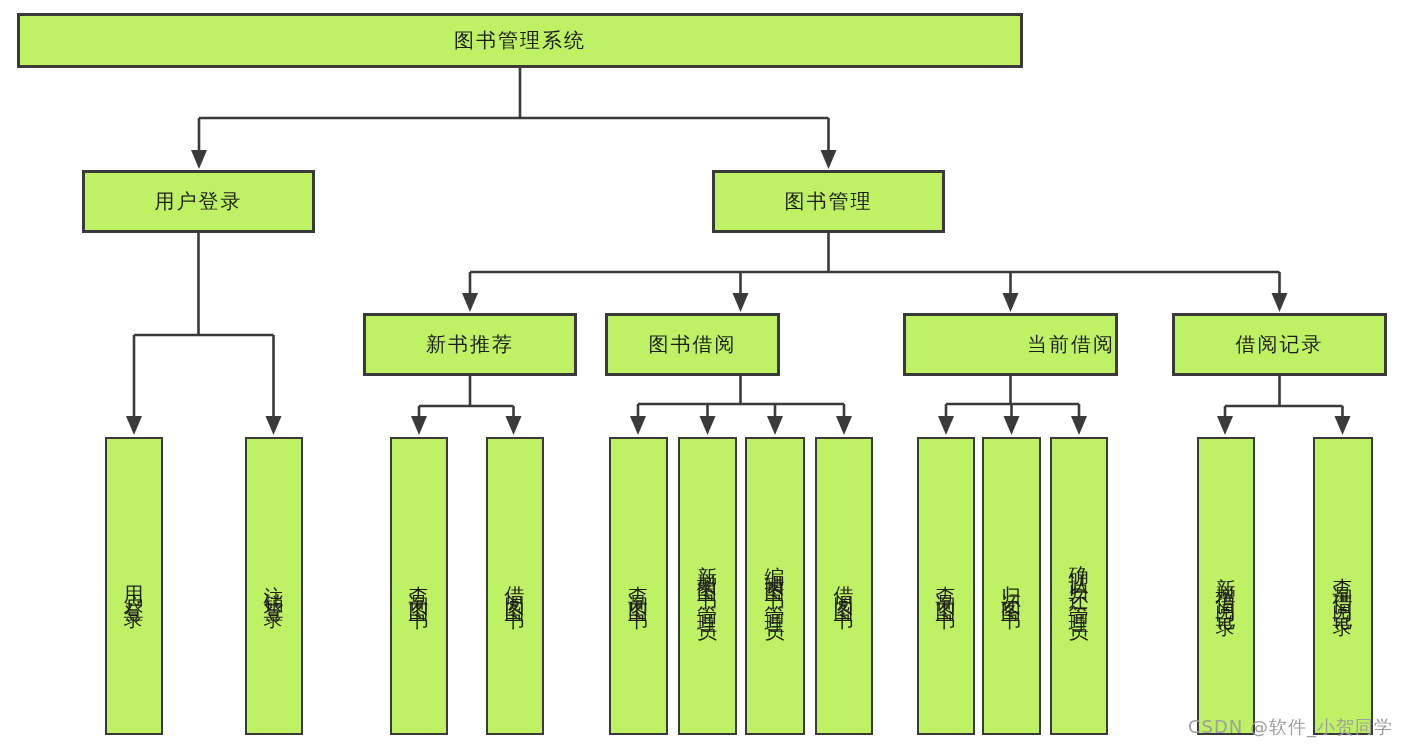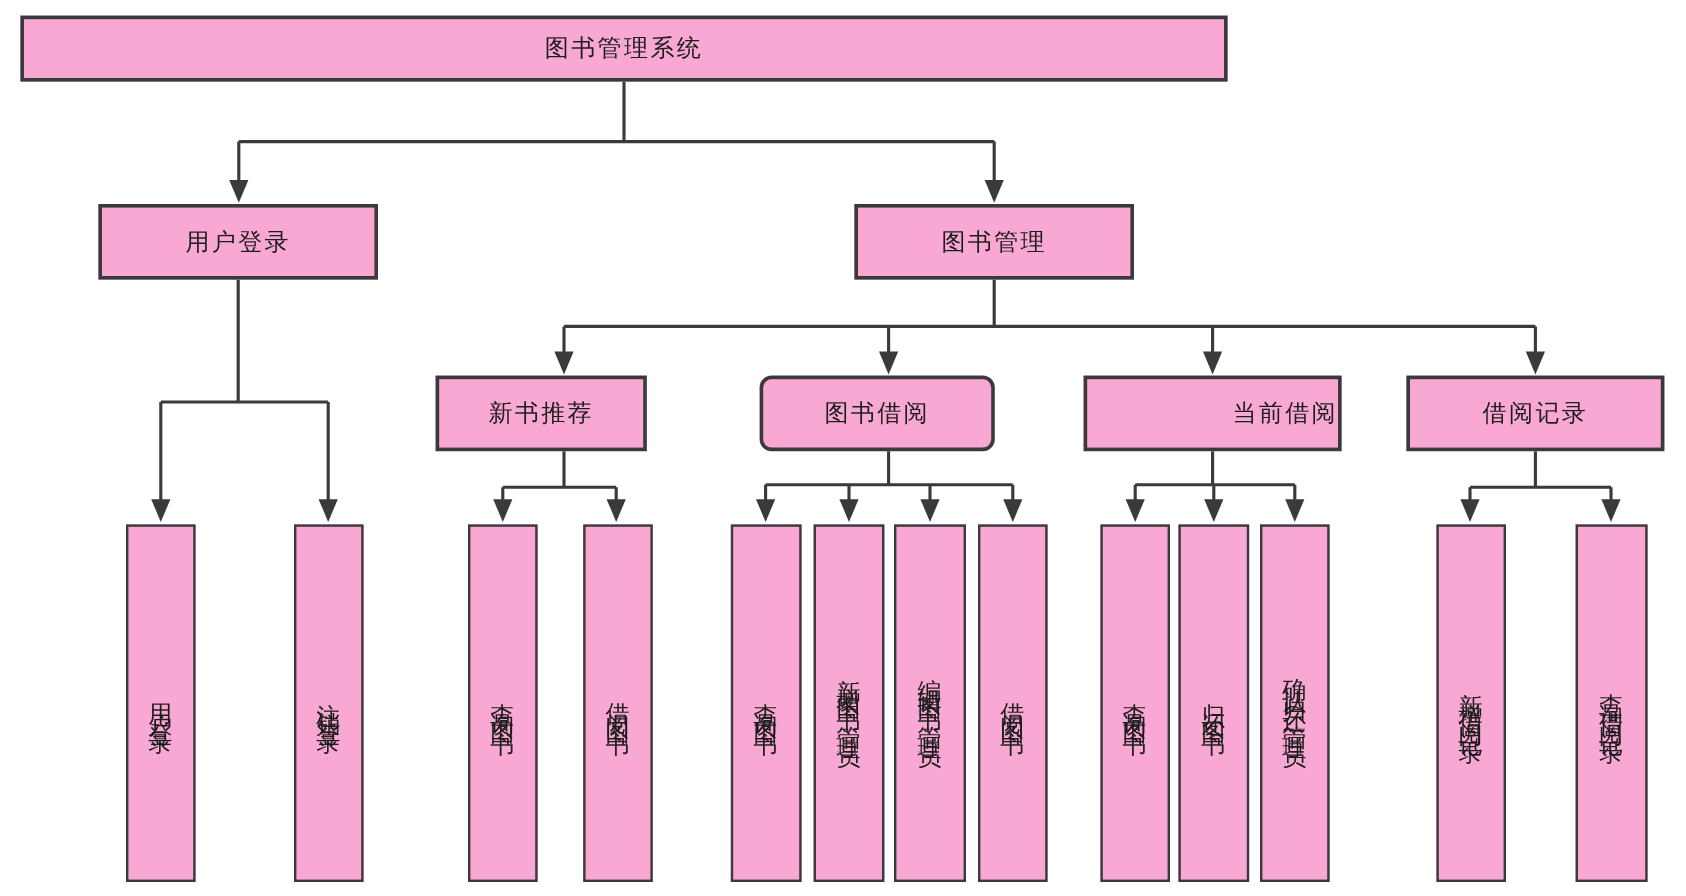--- a/index.html
+++ b/index.html
@@ -17,21 +17,21 @@
   }
   #connectors {
     position: absolute;
     left: 0; top: 0;
     width: 1405px; height: 747px;
     z-index: 1;
   }
   .node {
     position: absolute;
     box-sizing: border-box;
-    background: #f9a8d4;
+    background: #bef264;
     border: 3px solid #3a3a3a;
     display: flex;
     align-items: center;
     justify-content: center;
     color: #1d1d1d;
     z-index: 2;
   }
   .node.h-label {
     font-size: 20px;
     letter-spacing: 2px;
@@ -116,24 +116,24 @@
     <span>图书管理系统</span>
   </div>
 
   <div class="node h-label" style="left:82px; top:170px; width:233px; height:63px;">
     <span>用户登录</span>
   </div>
   <div class="node h-label" style="left:712px; top:170px; width:233px; height:63px;align-items:center;">
     <span>图书管理</span>
   </div>
 
-  <div class="node h-label" style="left:363px; top:313px; width:176px; height:63px;">
+  <div class="node h-label" style="left:363px; top:313px; width:214px; height:63px;">
     <span>新书推荐</span>
   </div>
-  <div class="node h-label" style="left:633px; top:313px; width:196px; height:63px;border-radius:10px;">
+  <div class="node h-label" style="left:605px; top:313px; width:175px; height:63px;">
     <span>图书借阅</span>
   </div>
   <div class="node h-label" style="left:903px; top:313px; width:215px; height:63px;justify-content:flex-end;">
     <span>当前借阅</span>
   </div>
   <div class="node h-label" style="left:1172px; top:313px; width:215px; height:63px;">
     <span>借阅记录</span>
   </div>
 
   <div class="node leaf" style="left:105px; top:437px; width:58px; height:298px;">
@@ -173,14 +173,15 @@
     <span class="v-label">确认归还（管理员）</span>
   </div>
 
   <div class="node leaf" style="left:1197px; top:437px; width:58px; height:298px;">
     <span class="v-label">新增借阅记录</span>
   </div>
   <div class="node leaf" style="left:1313px; top:437px; width:60px; height:298px;">
     <span class="v-label">查询借阅记录</span>
   </div>
 
+  <div id="watermark">CSDN @软件_小贺同学</div>
 
 </div>
 
 </body></html>

